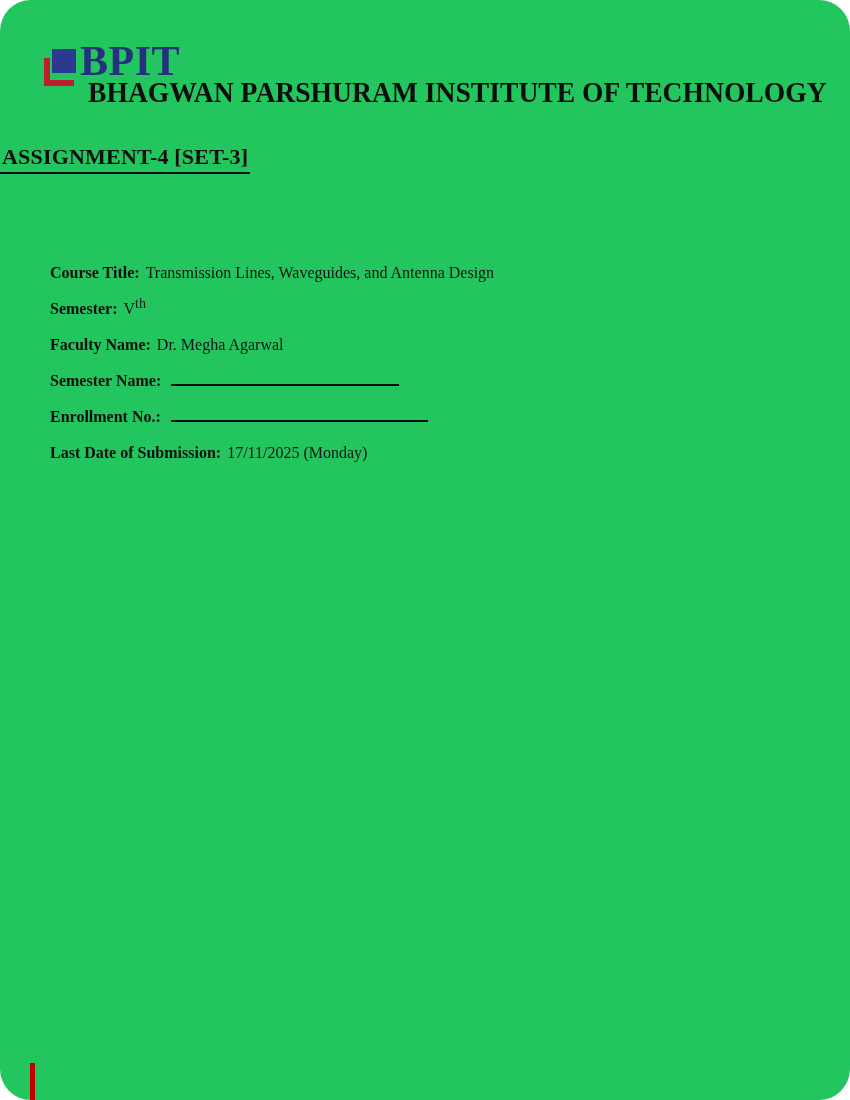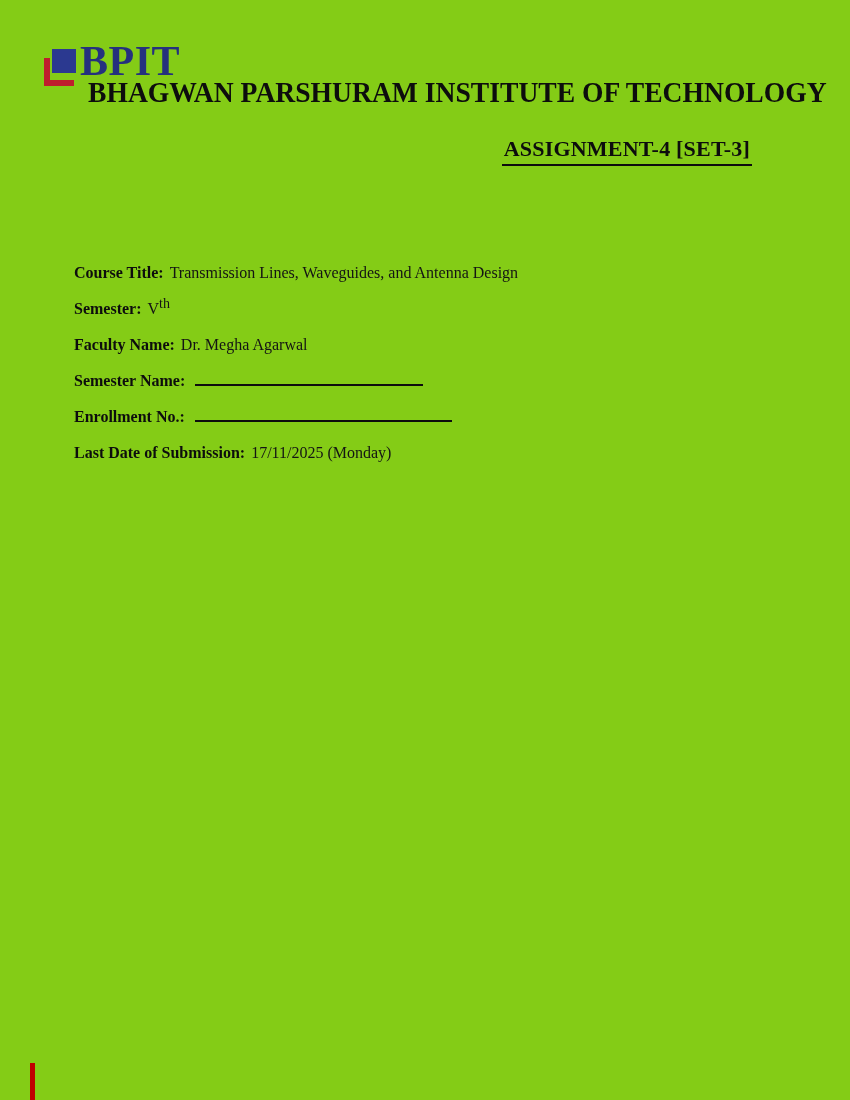--- a/index.html
+++ b/index.html
@@ -4,21 +4,21 @@
 <style>
   * { margin: 0; padding: 0; box-sizing: border-box; }
   html, body { background: #ffffff; }
   body {
     width: 850px; height: 1100px;
     font-family: "Liberation Serif", serif;
     color: #000000;
     position: relative;
     overflow: hidden;
   }
-  .page { position: relative; width: 850px; height: 1100px; background: #84cc16; }
+  .page { position: relative; width: 850px; height: 1100px; background: #22c55e; border-radius: 31px; }
 
   
   .logo-mark { position: absolute; left: 44px; top: 46px; width: 40px; height: 42px; }
   .logo-blue-square { position: absolute; left: 8px; top: 3px; width: 24px; height: 24px; background: #2b3990; }
   .logo-red-vertical { position: absolute; left: 0; top: 12px; width: 6px; height: 28px; background: #be1e2d; }
   .logo-red-horizontal { position: absolute; left: 0; top: 34px; width: 30px; height: 6px; background: #be1e2d; }
 
   .bpit-wordmark {
     position: absolute; left: 80px; top: 40px;
     font-size: 42px; line-height: 1; font-weight: bold;
@@ -26,32 +26,32 @@
   }
 
   .institute-name {
     position: absolute; left: 88px; top: 74px;
     font-size: 30px; line-height: 36px; font-weight: bold;
     color: #0d0d0d; white-space: nowrap;
     transform: scaleX(0.92); transform-origin: left top;
   }
 
   .assignment-title-wrap {
-    position: absolute; left: 0; top: 136px; width: 752px;
-    text-align: right;
+    position: absolute; left: 0; top: 144px; width: 752px;
+    text-align: left;
   }
   .assignment-title {
     display: inline-block;
     font-size: 22px; font-weight: bold; color: #0d0d0d;
     border-bottom: 2px solid #0d0d0d;
     padding: 0 2px 2px 2px;
     letter-spacing: 0.2px;
   }
 
-  .fields { position: absolute; left: 50px; top: 255px; right: 40px; margin-left: 24px; }
+  .fields { position: absolute; left: 50px; top: 255px; right: 40px; }
   .field-row { height: 36px; line-height: 36px; font-size: 16px; white-space: nowrap; }
   .field-label { font-weight: bold; margin-right: 6px; color: #0d0d0d; }
   .field-value { font-weight: normal; color: #141414; }
   .field-value sup { font-size: 14px; line-height: 0; }
 
   .blank-line {
     display: inline-block; height: 14px;
     border-bottom: 2px solid #0d0d0d;
     vertical-align: baseline; margin-left: 4px;
   }

